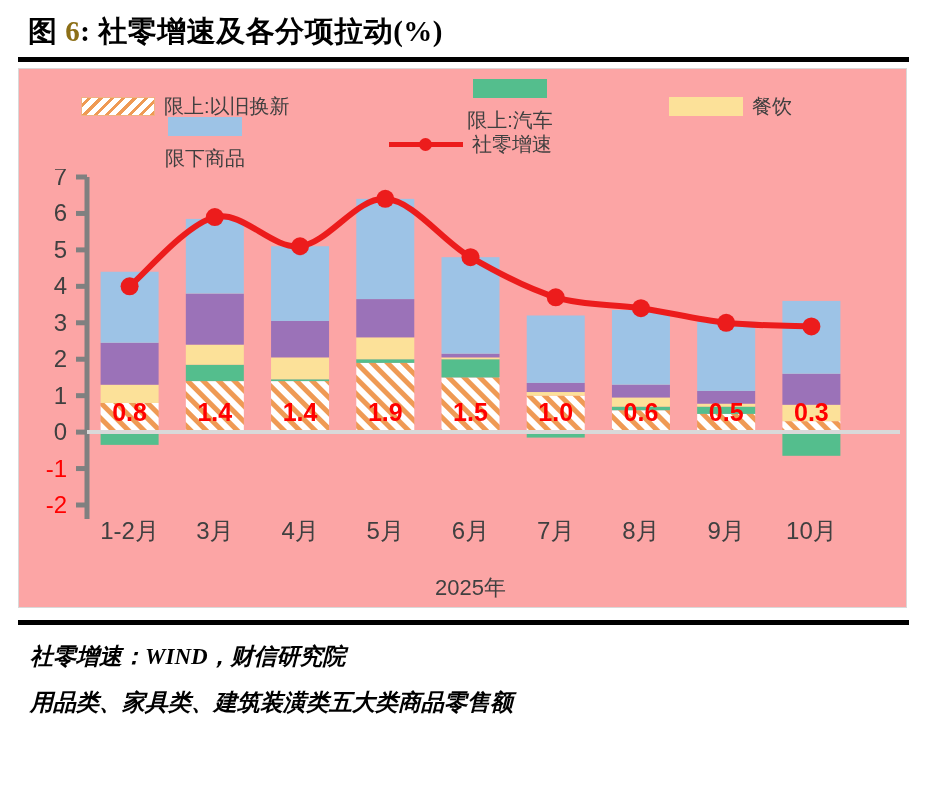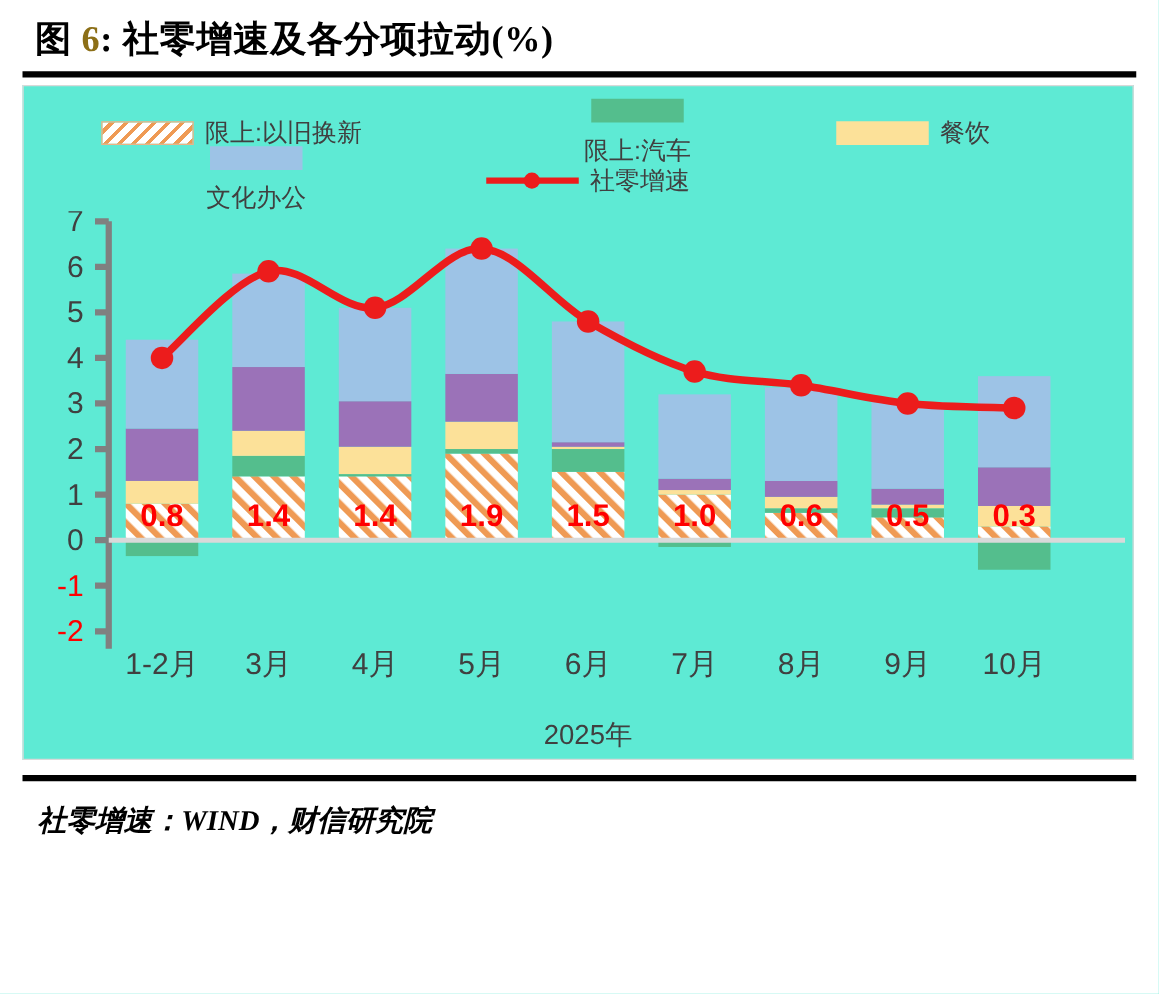--- a/index.html
+++ b/index.html
@@ -22,21 +22,21 @@
     letter-spacing:0.5px;white-space:nowrap;
   }
   .fig-title .num{color:#8c6f17;}
   .rule-top{
     position:absolute;left:18px;top:57px;width:891px;height:5px;background:#000;
   }
 
   
   .chart-card{
     position:absolute;left:18px;top:68px;width:889px;height:540px;
-    border:1px solid #d9d9d9;background:#5eead4;box-sizing:border-box;
+    border:1px solid #d9d9d9;background:#fca5a5;box-sizing:border-box;
   }
 
   
   .legend{
     position:absolute;left:0;top:18px;width:889px;
     display:grid;
     grid-template-columns:330px 280px 279px;
     grid-template-rows:38px 38px;
     align-items:center;
   }
@@ -105,21 +105,21 @@
       <div class="lg c2">
         <span class="sw green"></span>
         <span class="lg-label">限上:汽车</span>
       </div>
       <div class="lg c3">
         <span class="sw yellow"></span>
         <span class="lg-label">餐饮</span>
       </div>
       <div class="lg c2">
         <span class="sw blue"></span>
-        <span class="lg-label">文化办公</span>
+        <span class="lg-label">限下商品</span>
       </div>
       <div class="lg c3">
         <span class="sw line"></span>
         <span class="lg-label">社零增速</span>
       </div>
     </div>
 
     <div class="plot">
       <svg class="plot-svg" id="chart-svg" width="889" height="440" viewBox="0 0 889 440">
         <defs>
@@ -236,14 +236,15 @@
             <text x="792.3888888888889" y="370" text-anchor="middle" font-size="24" font-family="&quot;Liberation Sans&quot;,&quot;DejaVu Sans&quot;,sans-serif" fill="#404040">10月</text>
             <text x="451.5" y="426" text-anchor="middle" font-size="22" font-family="&quot;Liberation Sans&quot;,&quot;DejaVu Sans&quot;,sans-serif" fill="#404040">2025年</text>
           </g>
       </svg>
     </div>
   </div>
 
   <div class="rule-bot"></div>
   <div class="footer">
     <div>社零增速：WIND，财信研究院</div>
+    <div>用品类、家具类、建筑装潢类五大类商品零售额</div>
   </div>
 </div>
 
 </body></html>

